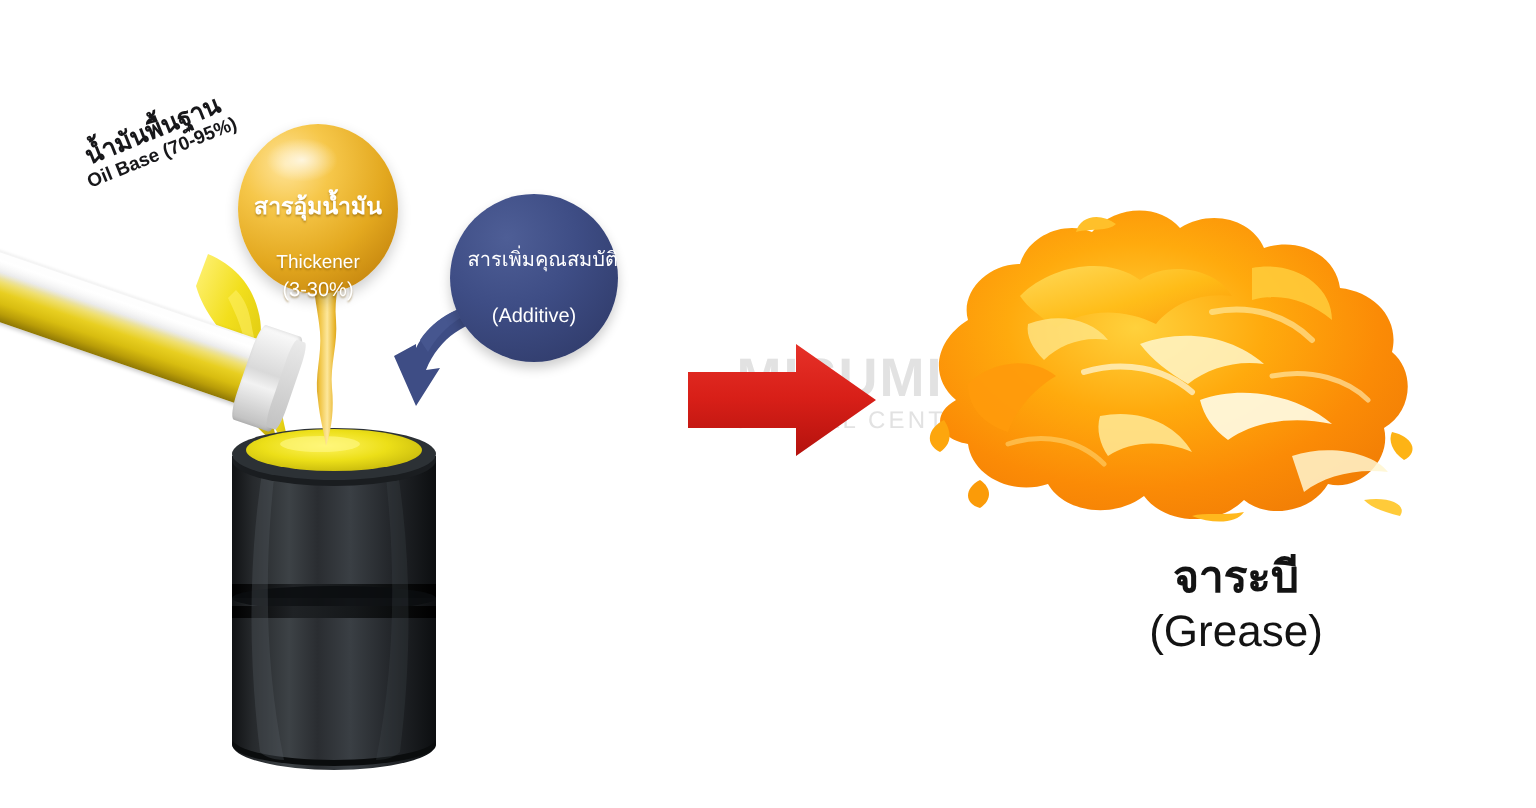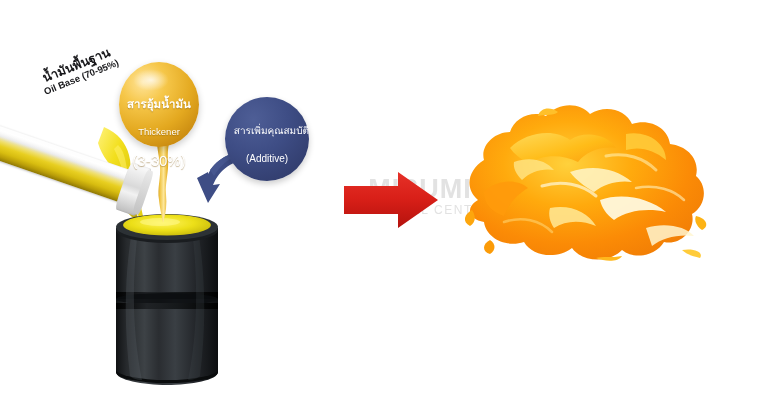--- a/index.html
+++ b/index.html
@@ -45,21 +45,21 @@
   .ball{position:absolute;left:119px;top:62px;width:80px;height:85px;border-radius:50%;
         background:
           radial-gradient(circle at 30% 24%, #ffe49a 0%, #f6c74a 26%, #e3a81f 58%, #c98a10 82%, #a96f0a 100%);
         box-shadow:0 3px 7px rgba(0,0,0,.2);z-index:6;}
   .ball-gloss{position:absolute;left:14px;top:7px;width:36px;height:22px;border-radius:50%;
               background:radial-gradient(ellipse at center,rgba(255,255,255,.75),rgba(255,255,255,0) 70%);}
   .ball-txt{position:absolute;left:0;top:36px;width:80px;text-align:center;color:#fff;
             text-shadow:0 1px 1px rgba(120,80,0,.45);line-height:1.12;}
   .ball-txt .th{font-size:11.5px;font-weight:700;}
   .ball-txt .en{font-size:9.5px;font-weight:400;margin-top:16px;}
-  .ball-txt .pc{font-size:15px;font-weight:400;margin-top:15px;}
+  .ball-txt .pc{font-size:10px;font-weight:400;margin-top:2px;}
   .drip{position:absolute;left:150px;top:132px;width:28px;height:92px;z-index:5;}
 
   
   .addcircle{position:absolute;left:225px;top:97px;width:84px;height:84px;border-radius:50%;
              background:radial-gradient(circle at 34% 26%, #4e5e96 0%, #3e4d85 42%, #333f70 78%, #2b3560 100%);
              box-shadow:0 3px 6px rgba(0,0,0,.2);z-index:6;}
   .addcircle-txt{position:absolute;left:0;top:28px;width:84px;text-align:center;color:#fff;line-height:1.2;}
   .addcircle-txt .th{font-size:10px;font-weight:400;text-align:right;}
   .addcircle-txt .en{font-size:10px;font-weight:400;margin-top:16px;}
   .bluearrow{position:absolute;left:186px;top:148px;width:72px;height:72px;z-index:5;}
@@ -252,14 +252,18 @@
     <path d="M186,100 C206,96 224,102 234,112" stroke="#fff2bd" stroke-width="2.5" fill="none" opacity=".6" stroke-linecap="round"></path>
 
     <path d="M22,122 C14,126 12,134 20,138 C26,134 26,128 22,122 Z" fill="#fda60d"></path>
     <path d="M246,128 C256,130 260,138 252,142 C246,138 244,132 246,128 Z" fill="#fdb315"></path>
     <path d="M108,24 C100,18 90,20 88,28 C96,26 104,28 108,24 Z" fill="#ffc02a"></path>
     <path d="M232,162 C244,160 254,164 250,170 C242,168 236,166 232,162 Z" fill="#ffcb3a"></path>
     <path d="M40,152 C32,156 32,164 40,166 C46,162 46,156 40,152 Z" fill="#fb9b08"></path>
     <path d="M146,170 C156,174 168,174 172,168 C162,170 152,168 146,170 Z" fill="#ffb81d"></path>
   </svg>
 
+  <div class="grease-label">
+    <div class="th">จาระบี</div>
+    <div class="en">(Grease)</div>
+  </div>
 
 </div>
 
 </body></html>

